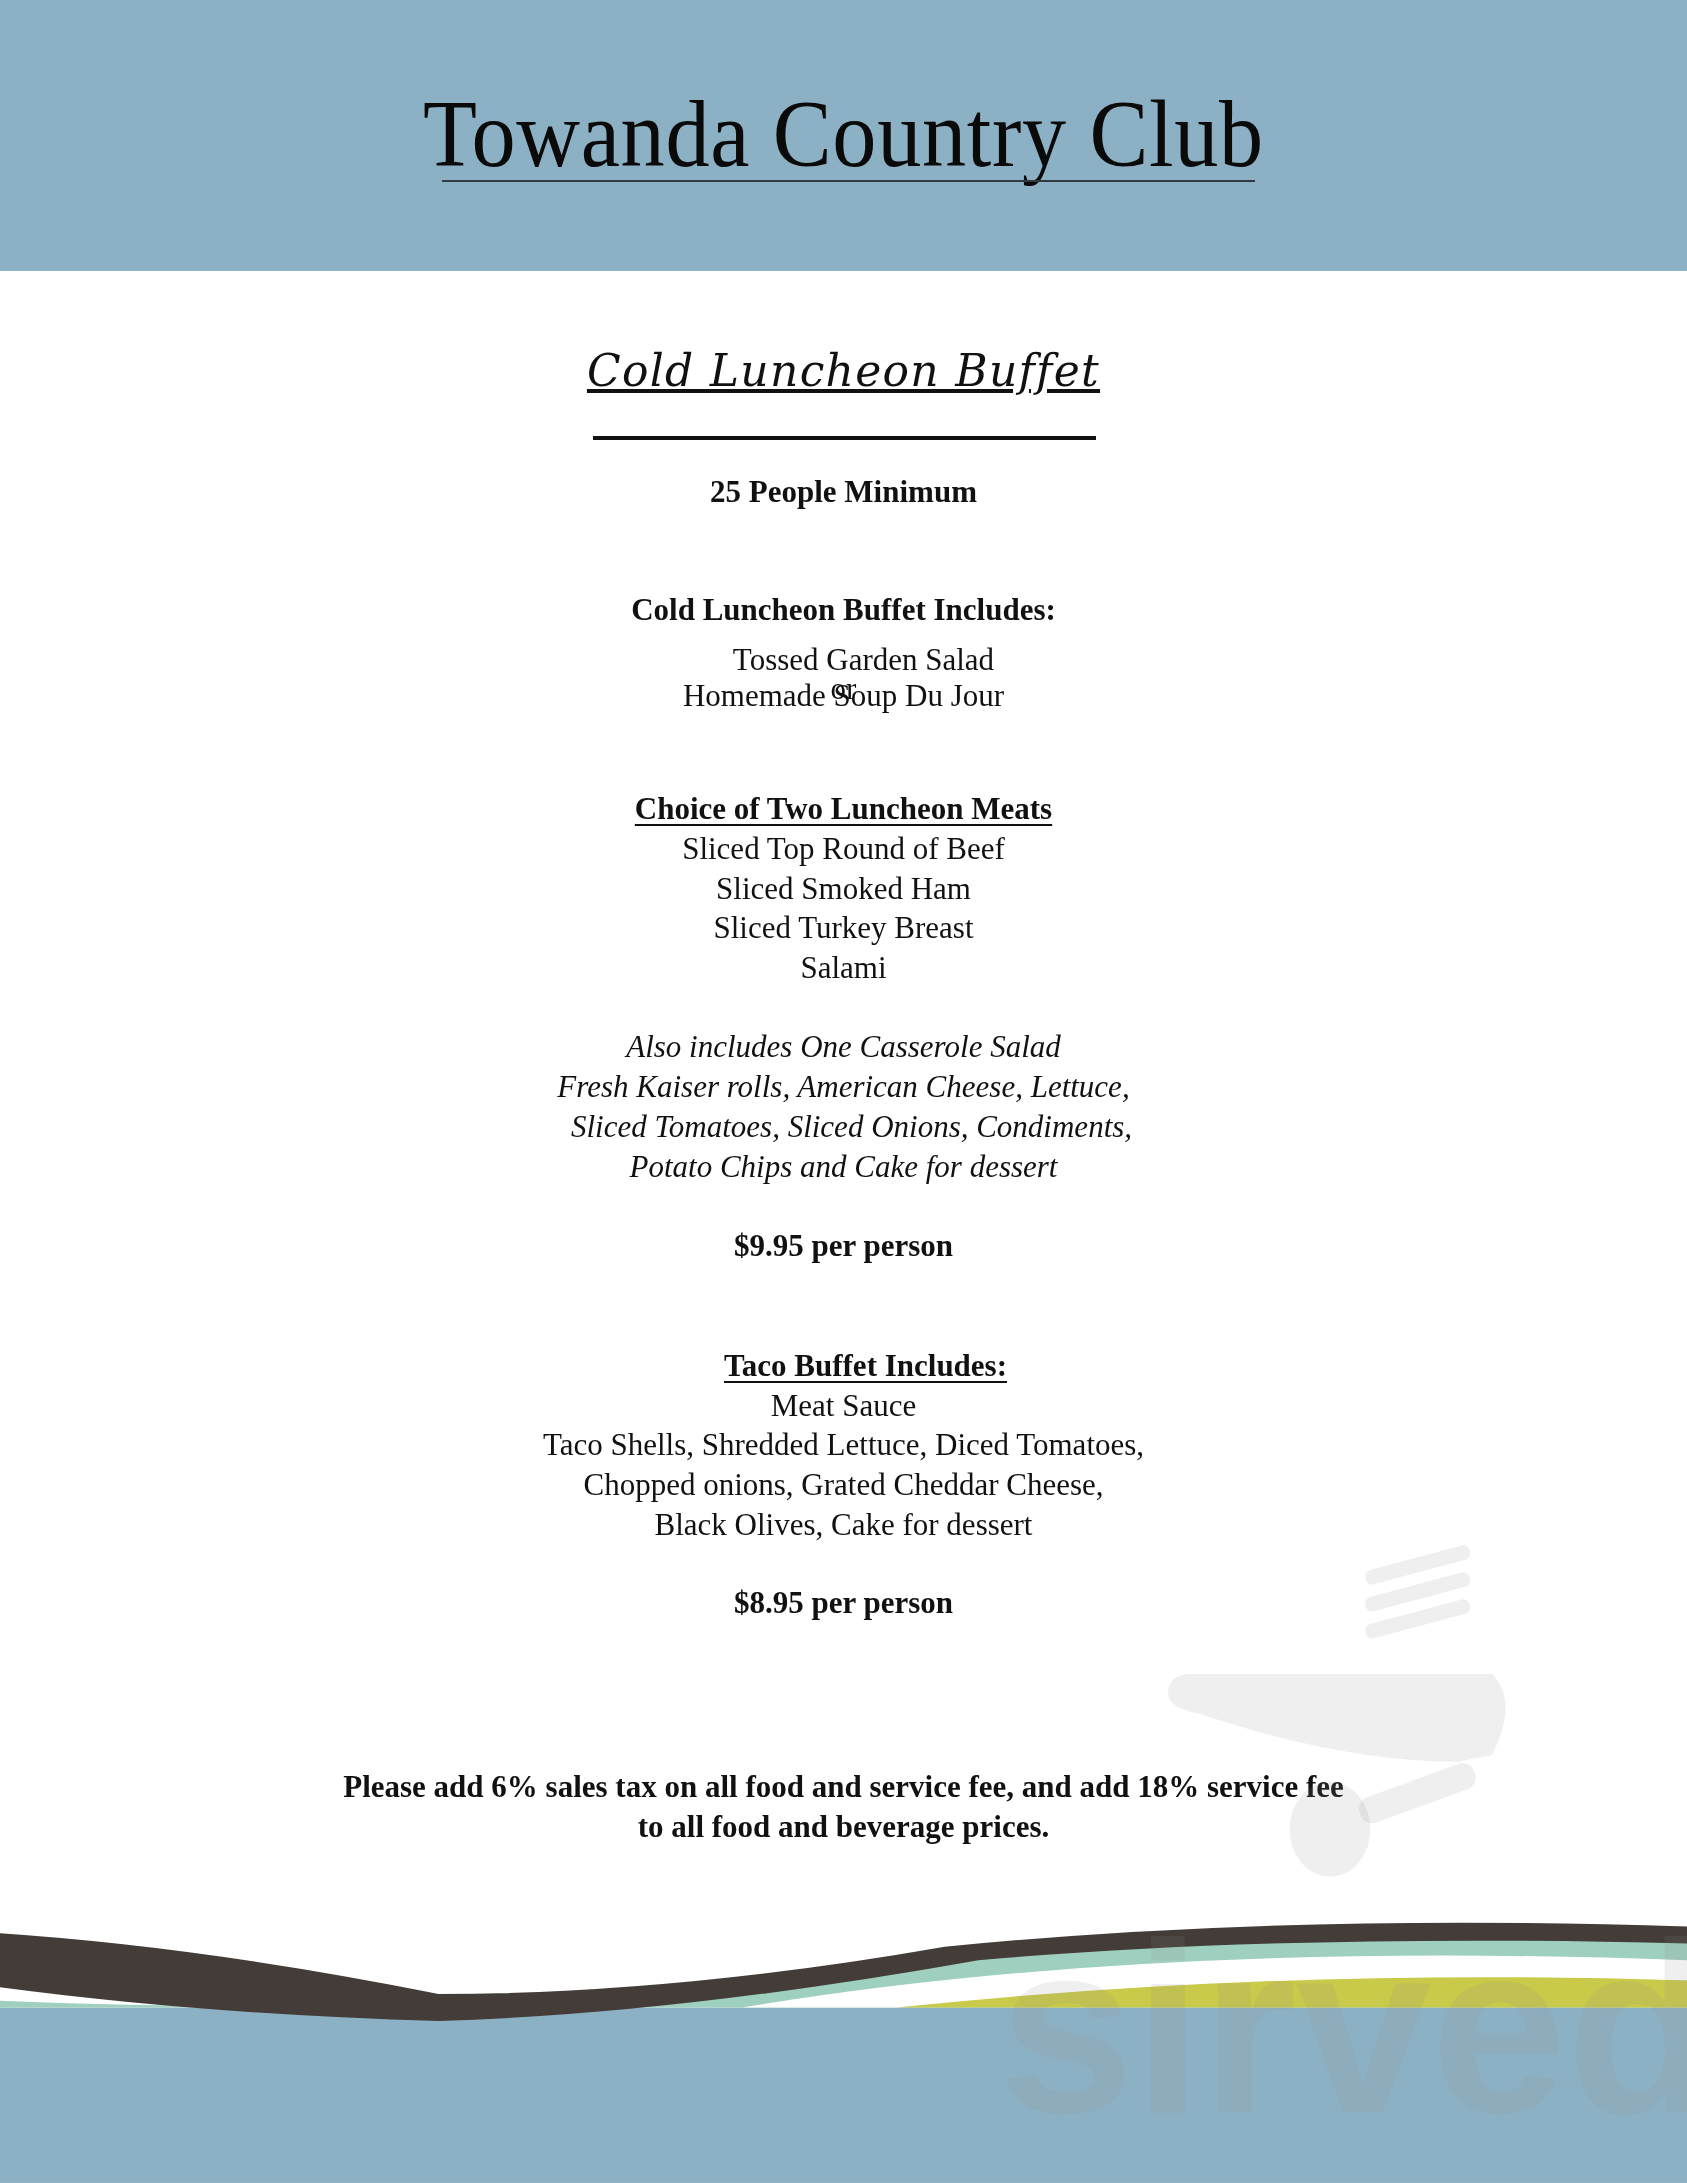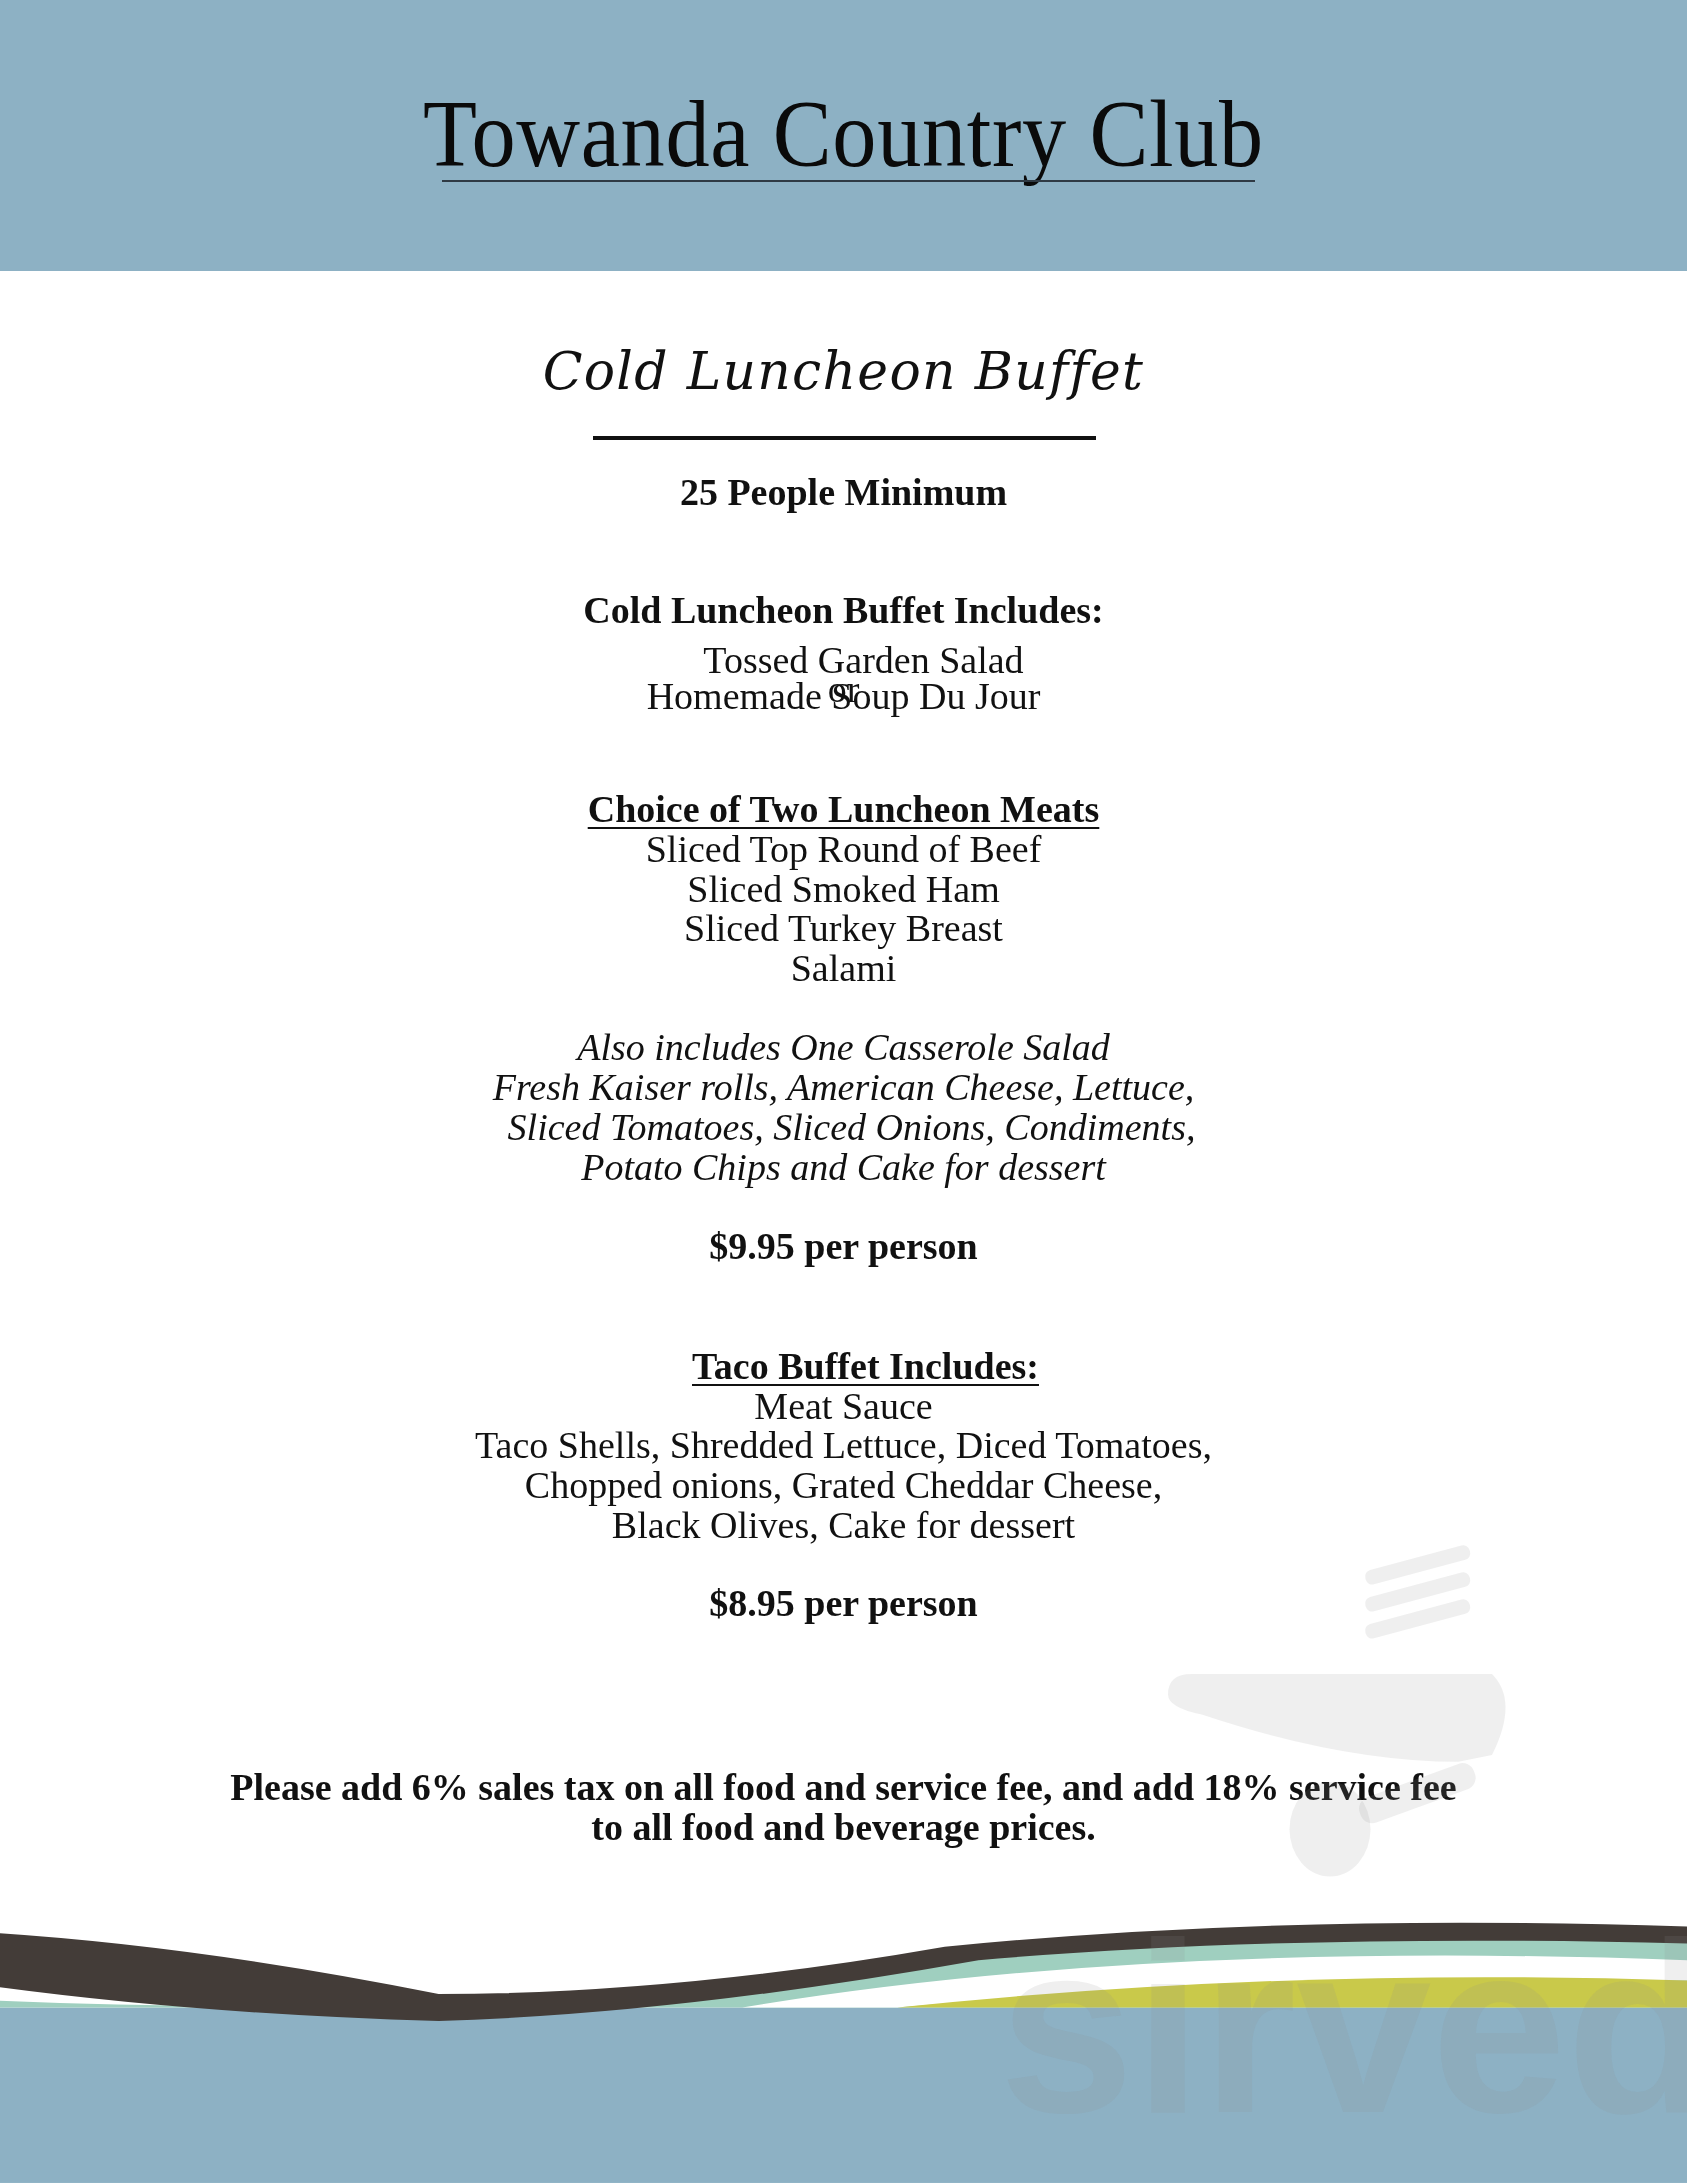--- a/index.html
+++ b/index.html
@@ -1,22 +1,22 @@
 <!DOCTYPE html>
 <html style="font-size:10.8px"><head>
 <meta charset="utf-8">
 <style>
   html,body{margin:0;padding:0;}
   body{width:1687px;height:2183px;position:relative;overflow:hidden;background:#ffffff;font-family:"Liberation Serif","DejaVu Serif",serif;color:#111;}
   .header{position:absolute;left:0;top:0;width:1687px;height:271px;background:#8db1c4;}
   .club-title{position:absolute;left:0;width:1687px;top:78px;text-align:center;font-size:96px;letter-spacing:0.7px;color:#0a0a0a;font-family:"Liberation Serif",serif;transform:scaleX(0.92);}
   .club-rule{position:absolute;left:442px;top:180px;width:813px;height:2px;background:#2f3a44;}
   .content{position:absolute;left:0;top:0;width:1687px;}
-  .line{position:absolute;left:0;width:1687px;text-align:center;font-size:38px;line-height:40px;}
-  .script{font-family:"DejaVu Serif",serif;font-style:italic;font-size:52px;font-weight:normal;letter-spacing:1.3px;}
+  .line{position:absolute;left:0;width:1687px;text-align:center;font-size:31px;line-height:40px;}
+  .script{font-family:"DejaVu Serif",serif;font-style:italic;font-size:44px;font-weight:normal;letter-spacing:1.3px;text-decoration:underline;}
   .script-rule{position:absolute;left:593px;top:436px;width:503px;height:4px;background:#111;}
   .bold{font-weight:bold;}
   .ital{font-style:italic;}
   .u span{text-decoration:underline;text-decoration-thickness:2px;text-underline-offset:5.4px;}
   .footer{position:absolute;left:0;bottom:0;width:1473px;height:297px;}
   .watermark{position:absolute;font-family:"Liberation Sans",sans-serif;font-weight:bold;color:rgba(140,140,140,0.14);}
 </style>
 </head>
 <body>
 

